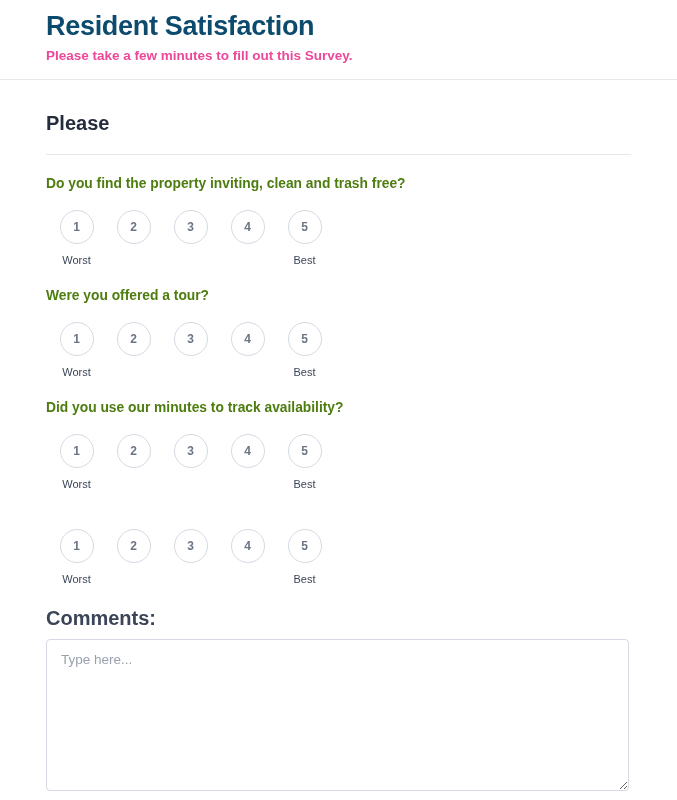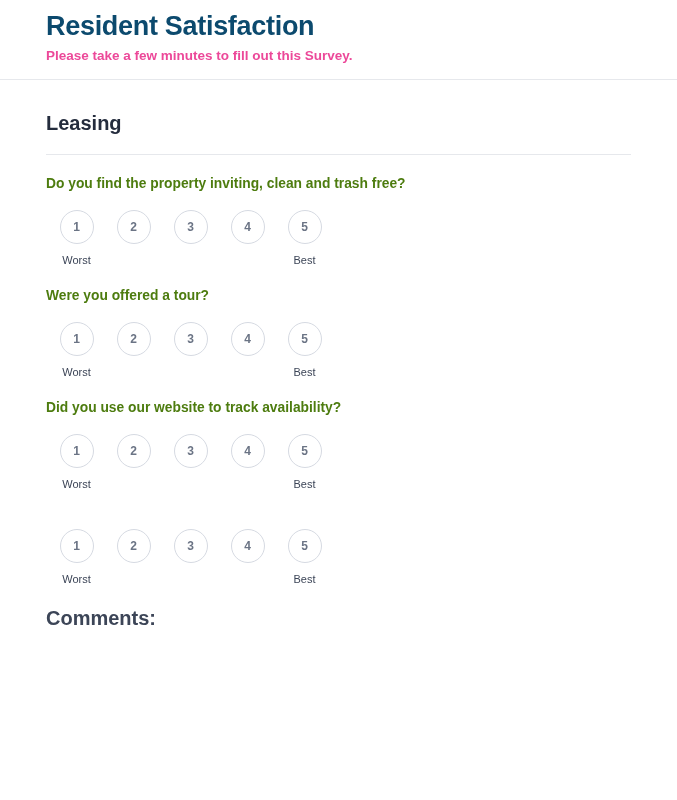--- a/index.html
+++ b/index.html
@@ -140,21 +140,21 @@
 <body>
 
 <div class="page">
 
   <div class="survey-header">
     <h1 class="survey-title">Resident Satisfaction</h1>
     <p class="survey-subtitle">Please take a few minutes to fill out this Survey.</p>
   </div>
 
   <div class="section">
-    <h2 class="section-title">Leasing</h2>
+    <h2 class="section-title">Please</h2>
     <hr class="section-rule">
 
     <div class="question">
       <p class="question-text">Do you find the property inviting, clean and trash free?</p>
       <div class="scale">
         <div class="scale-item">
           <div class="scale-circle">1</div>
           <div class="scale-label">Worst</div>
         </div>
         <div class="scale-item">
@@ -196,21 +196,21 @@
           <div class="scale-label"></div>
         </div>
         <div class="scale-item">
           <div class="scale-circle">5</div>
           <div class="scale-label">Best</div>
         </div>
       </div>
     </div>
 
     <div class="question">
-      <p class="question-text">Did you use our website to track availability?</p>
+      <p class="question-text">Did you use our minutes to track availability?</p>
       <div class="scale">
         <div class="scale-item">
           <div class="scale-circle">1</div>
           <div class="scale-label">Worst</div>
         </div>
         <div class="scale-item">
           <div class="scale-circle">2</div>
           <div class="scale-label"></div>
         </div>
         <div class="scale-item">
@@ -248,16 +248,17 @@
         </div>
         <div class="scale-item">
           <div class="scale-circle">5</div>
           <div class="scale-label">Best</div>
         </div>
       </div>
     </div>
 
     <div class="comments-block">
       <p class="comments-label">Comments:</p>
+      <textarea class="comments-box" placeholder="Type here..." style=""></textarea>
     </div>
 
   </div>
 </div>
 
 </body></html>

